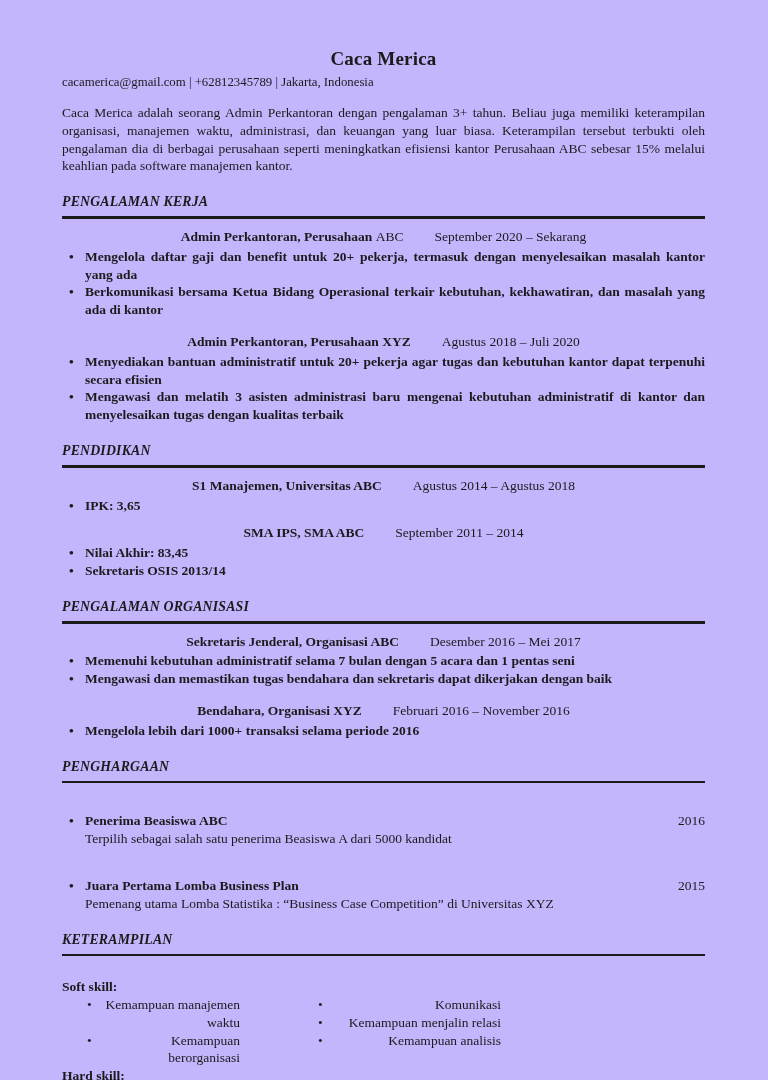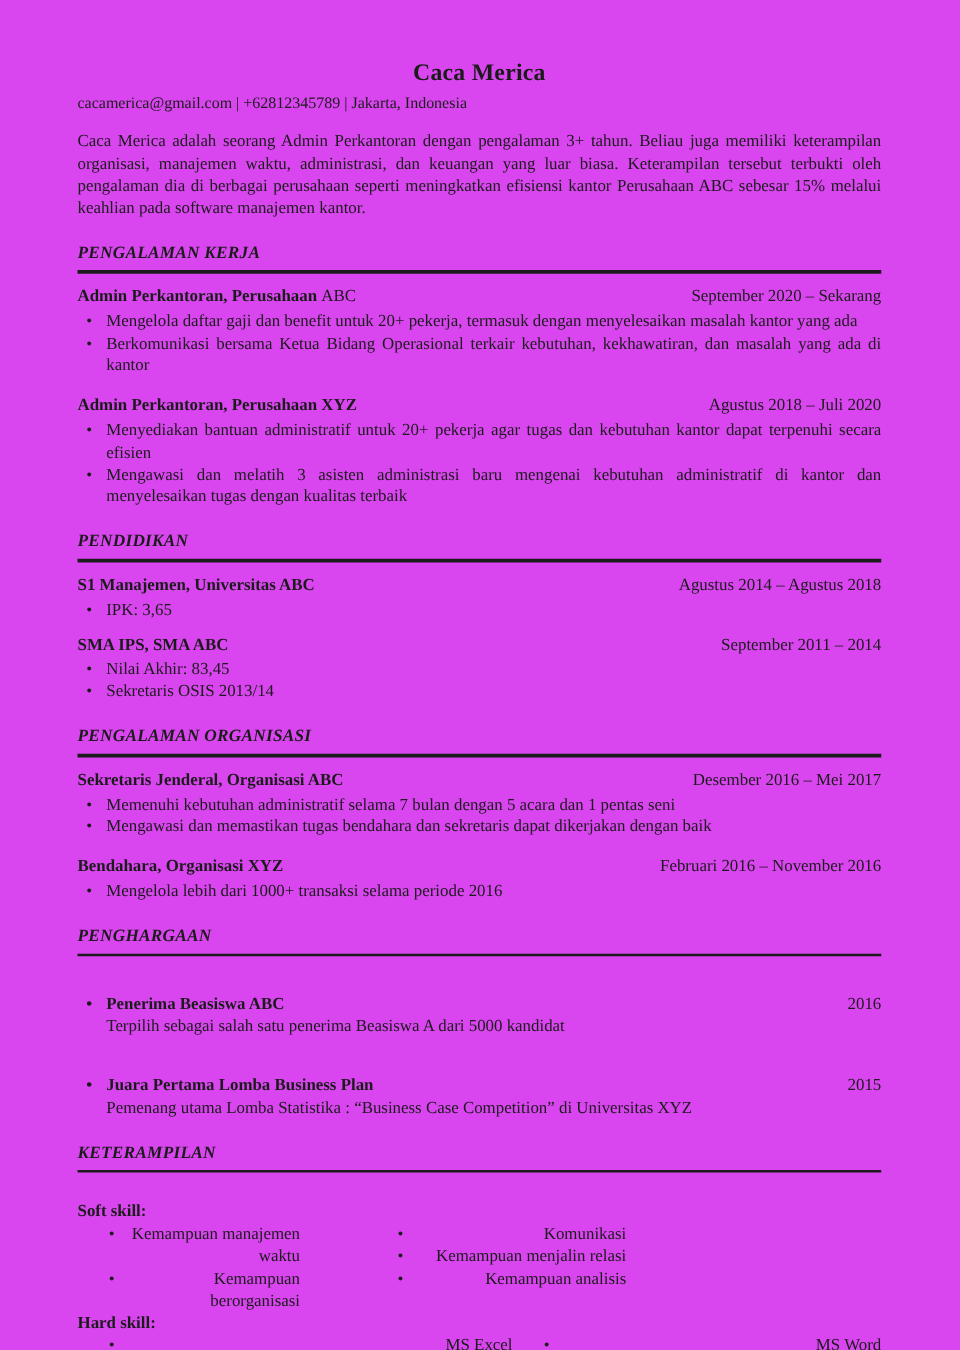--- a/index.html
+++ b/index.html
@@ -3,21 +3,21 @@
 <meta charset="utf-8">
 <style>
   html, body { margin:0; padding:0; background:#ffffff; }
   .page {
     position: relative;
     width: 768px;
     height: 1080px;
     box-sizing: border-box;
     padding: 46px 63px 20px 62px;
     overflow: hidden;
-    background: #d946ef;
+    background: #c4b5fd;
     color: #1b1b1b;
     font-family: "Liberation Serif", serif;
     font-size: 13.5px;
     line-height: 1.32;
   }
   h1.name {
     font-size: 19px;
     font-weight: bold;
     text-align: center;
     margin: 0;
@@ -36,26 +36,26 @@
     font-size: 13.8px;
     font-weight: bold;
     margin: 0 0 5px;
     letter-spacing: 0.2px;
     font-style: italic;
   }
   .rule { height: 2.5px; background: #1b1b1b; margin-bottom: 9px; }
 
   .entry + .entry { margin-top: 14px; }
   section.edu .entry + .entry { margin-top: 10px; }
-  .entry-head { display: flex; justify-content: space-between; align-items: baseline; gap: 19px; }
+  .entry-head { display: flex; justify-content: center; align-items: baseline; gap: 19px; }
   .role b { font-weight: bold; }
   .date { white-space: nowrap; padding-left: 12px; }
 
   ul.bullets { list-style: none; margin: 2px 0 0; padding: 0; }
-  ul.bullets li { position: relative; padding-left: 23px; text-align: justify; }
+  ul.bullets li { position: relative; padding-left: 23px; text-align: justify; font-weight: bold; }
   ul.bullets li::before { content: "\2022"; position: absolute; left: 7px; top: 0; }
 
   ul.awards { list-style: none; margin: 2px 0 0; padding: 0; }
   ul.awards li { position: relative; padding-left: 23px; }
   ul.awards li::before { content: "\2022"; position: absolute; left: 7px; top: 0; font-weight: bold; }
   .award-row { display: flex; justify-content: space-between; align-items: baseline; margin-top: 29px; }
   .award-title { font-weight: bold; }
   .award-year { white-space: nowrap; padding-left: 12px; }
 
   .skills-block { margin-top: 22px; }

